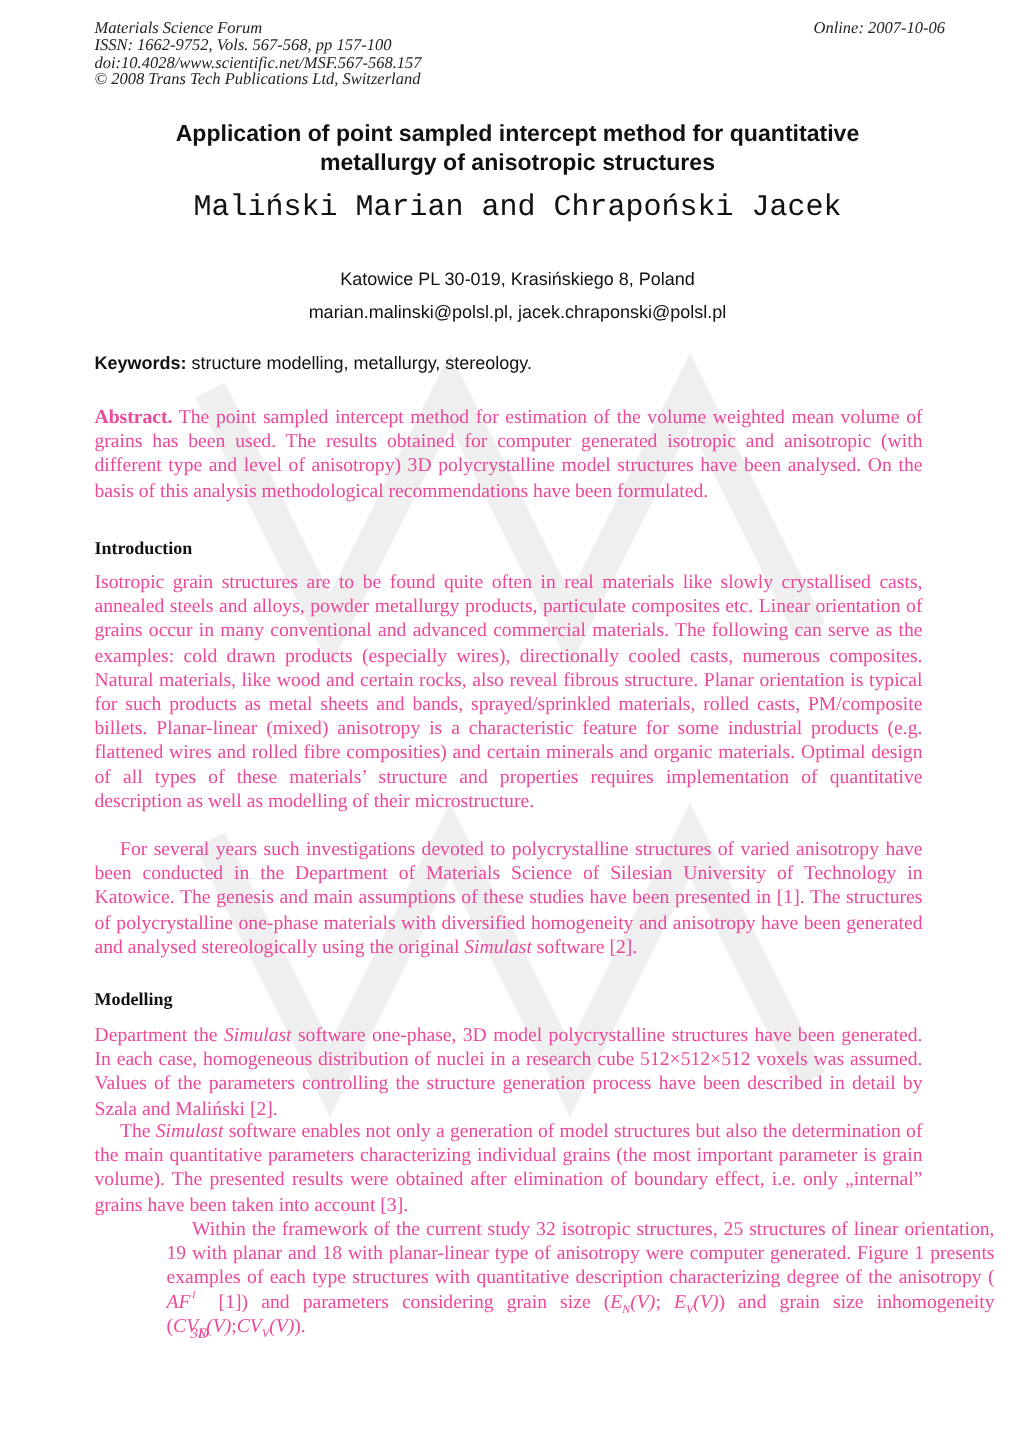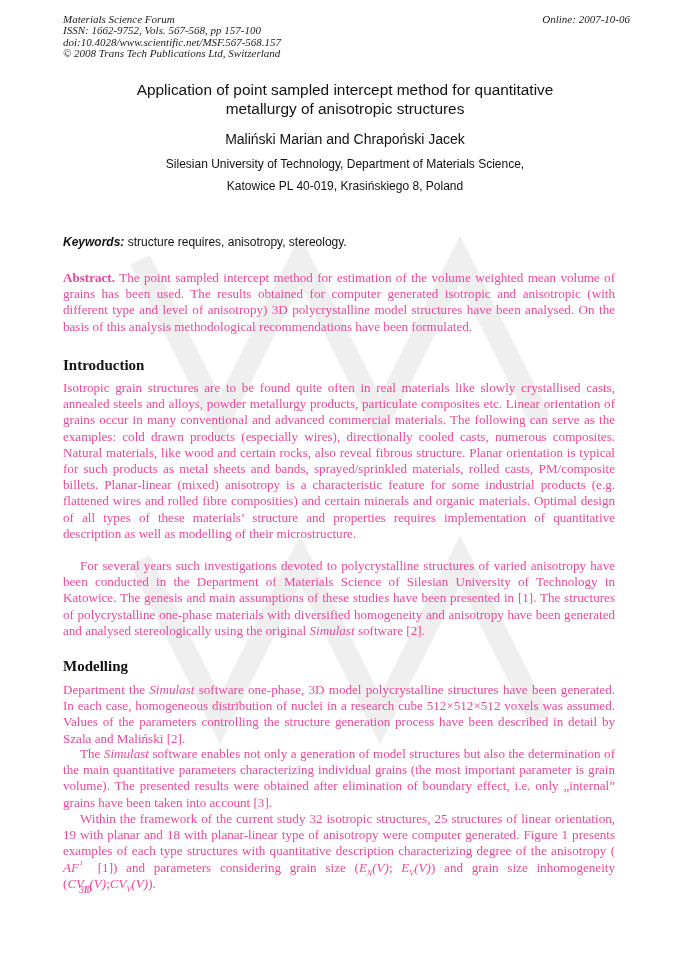--- a/index.html
+++ b/index.html
@@ -46,32 +46,32 @@
     line-height: 11.4px;
     color: #222;
   }
   .title {
     position: absolute;
     left: 60px;
     width: 570px;
     top: 81px;
     text-align: center;
     font-family: "Liberation Sans", sans-serif;
-    font-weight: normal;
+    font-weight: bold;
     font-size: 15.4px;
     line-height: 18.5px;
     color: #111;
   }
   .authors {
     position: absolute;
     left: 60px; width: 570px;
     top: 130px;
     text-align: center;
-    font-family: Liberation Sans, sans-serif;
-    font-size: 14px;
+    font-family: Liberation Mono, monospace;
+    font-size: 20px;
     line-height: 18px;
   }
   .affil {
     position: absolute;
     left: 60px; width: 570px;
     text-align: center;
     font-family: "Liberation Sans", sans-serif;
     font-size: 12px;
     line-height: 14px;
   }
@@ -79,47 +79,47 @@
   .affil.l2 { top: 179px; }
   .affil.l3 { top: 201px; }
   .keywords {
     position: absolute;
     left: 63px;
     top: 235px;
     font-family: "Liberation Sans", sans-serif;
     font-size: 12px;
     line-height: 14px;
   }
-  .keywords b { font-weight: bold; font-style: italic; }
+  .keywords b { font-weight: bold; }
   .para {
     position: absolute;
     left: 63px;
     width: 552px;
     font-size: 13.1px;
     line-height: 16.2px;
     text-align: justify;
     color: #ec4899;
   }
   .para .indent { display: inline-block; width: 17px; }
   .para i { font-style: italic; }
   .abstract { top: 270px; }
   .section-heading {
     position: absolute;
     left: 63px;
     font-weight: bold;
-    font-size: 15px;
+    font-size: 12px;
     line-height: 16px;
   }
   .h-intro { top: 357px; }
   .intro1 { top: 380px; }
   .intro2 { top: 558px; }
   .h-model { top: 658px; }
   .model1 { top: 682px; }
   .model2 { top: 746px; }
-  .model3 { top: 811px; }
+  .model3 { top: 811px; margin-left: 48px; }
   sub, sup { font-size: 8px; line-height: 0; }
   .af {
     font-style: italic;
   }
   .af-stack {
     display: inline-block;
     position: relative;
     width: 10px;
     height: 10px;
     vertical-align: baseline;
@@ -150,24 +150,24 @@
     <div>© 2008 Trans Tech Publications Ltd, Switzerland</div>
   </div>
   <div class="header-right">Online: 2007-10-06</div>
 
   <div class="title">
     <div>Application of point sampled intercept method for quantitative</div>
     <div>metallurgy of anisotropic structures</div>
   </div>
 
   <div class="authors">Maliński Marian and Chrapoński Jacek</div>
-  <div class="affil l1">Silesian University of Technology, Department of Materials Science,</div>
-  <div class="affil l2">Katowice PL 40-019, Krasińskiego 8, Poland</div>
+  <div class="affil l2">Katowice PL 30-019, Krasińskiego 8, Poland</div>
+  <div class="affil l3">marian.malinski@polsl.pl, jacek.chraponski@polsl.pl</div>
 
-  <div class="keywords"><b>Keywords:</b><span> structure requires, anisotropy, stereology.</span></div>
+  <div class="keywords"><b>Keywords:</b><span> structure modelling, metallurgy, stereology.</span></div>
 
   <div class="para abstract"><b>Abstract.</b><span> The point sampled intercept method for estimation of the volume weighted mean volume of grains has been used. The results obtained for computer generated isotropic and anisotropic (with different type and level of anisotropy) 3D polycrystalline model structures have been analysed. On the basis of this analysis methodological recommendations have been formulated.</span></div>
 
   <div class="section-heading h-intro">Introduction</div>
 
   <div class="para intro1">Isotropic grain structures are to be found quite often in real materials like slowly crystallised casts, annealed steels and alloys, powder metallurgy products, particulate composites etc. Linear orientation of grains occur in many conventional and advanced commercial materials. The following can serve as the examples: cold drawn products (especially wires), directionally cooled casts, numerous composites. Natural materials, like wood and certain rocks, also reveal fibrous structure. Planar orientation is typical for such products as metal sheets and bands, sprayed/sprinkled materials, rolled casts, PM/composite billets. Planar-linear (mixed) anisotropy is a characteristic feature for some industrial products (e.g. flattened wires and rolled fibre composities) and certain minerals and organic materials. Optimal design of all types of these materials’ structure and properties requires implementation of quantitative description as well as modelling of their microstructure.</div>
 
   <div class="para intro2"><span class="indent"></span><span>For several years such investigations devoted to polycrystalline structures of varied anisotropy have been conducted in the Department of Materials Science of Silesian University of Technology in Katowice. The genesis and main assumptions of these studies have been presented in [1]. The structures of polycrystalline one-phase materials with diversified homogeneity and anisotropy have been generated and analysed stereologically using the original </span><i>Simulast</i><span> software [2].</span></div>
 
   <div class="section-heading h-model">Modelling</div>

